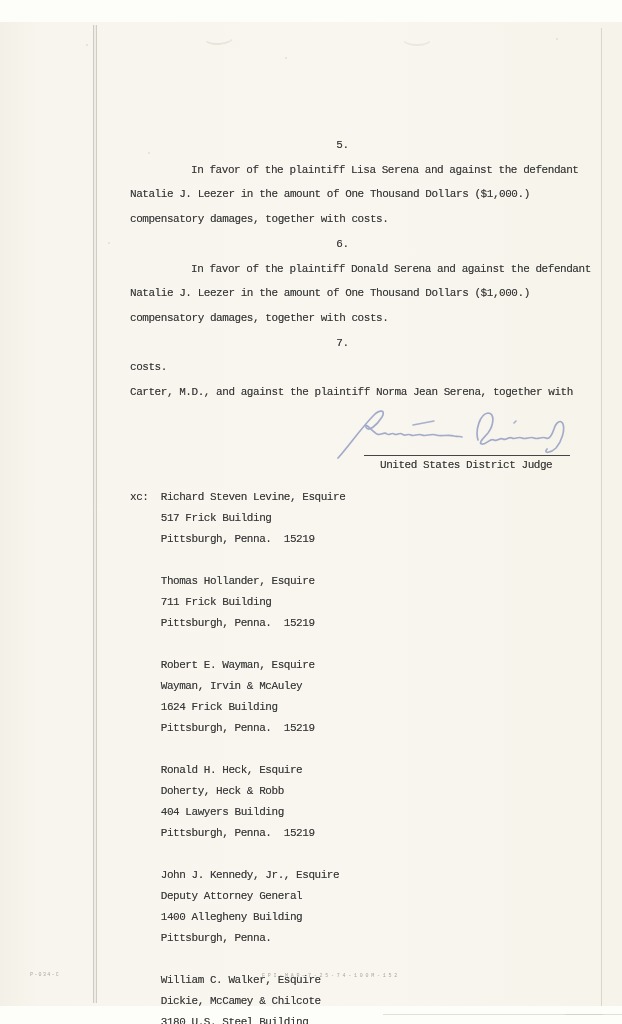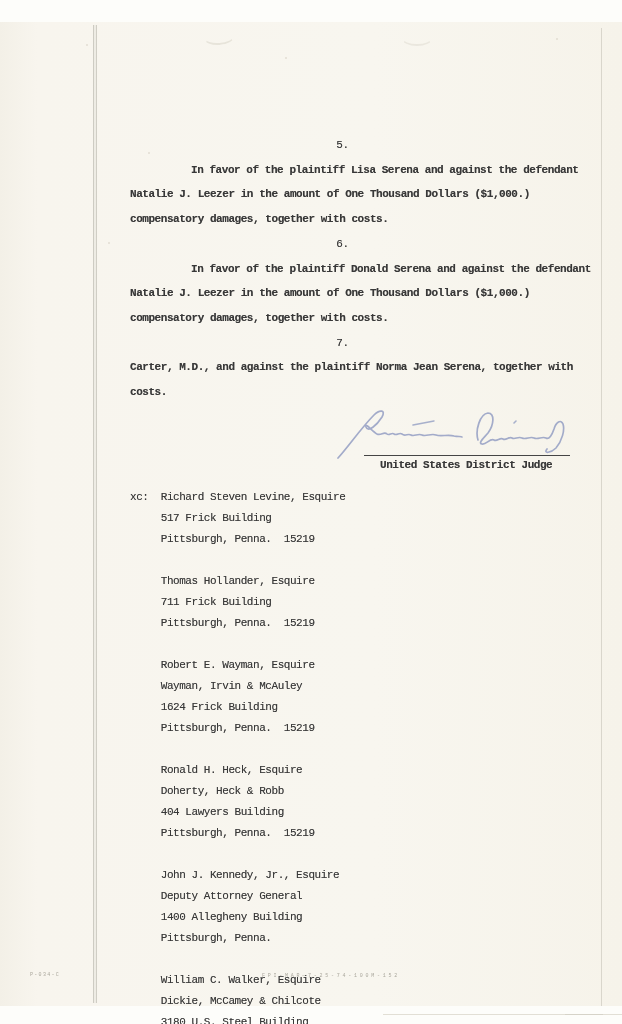--- a/index.html
+++ b/index.html
@@ -32,26 +32,26 @@
   .arc-1{left:204px;top:30px;transform:rotate(-4deg);}
   .arc-2{left:402px;top:31px;border-bottom-color:#eae7de;}
   .speck{position:absolute;width:2px;height:2px;border-radius:50%;background:#d8d4c9;opacity:.7;}
 
   .typed{
     font-size:11px;letter-spacing:-0.45px;color:#383838;
     text-shadow:0 0 .6px rgba(56,56,56,.5);
   }
   .sections{position:absolute;left:130px;top:133px;width:460px;}
   .sec-num{width:425px;text-align:center;line-height:24.7px;white-space:pre;}
-  .sec-line{line-height:24.7px;white-space:pre;font-weight:bold;}
+  .sec-line{line-height:24.7px;white-space:pre;}
   .sec-line.first{text-indent:61px;}
 
   .signature-svg{position:absolute;left:328px;top:405px;width:244px;height:58px;}
   .sig-underline{position:absolute;left:364px;top:455px;width:206px;height:1.2px;background:#454545;}
-  .sig-title{position:absolute;left:380px;top:458px;line-height:14px;white-space:pre;font-weight:bold;}
+  .sig-title{position:absolute;left:380px;top:458px;line-height:14px;white-space:pre;}
 
   .cc-list{position:absolute;left:130px;top:487px;line-height:21px;white-space:pre;}
 
   .footer{position:absolute;transform:scale(0.5);transform-origin:left top;
     font-size:10px;color:#aba89e;text-shadow:none;white-space:pre;}
   .footer-left{left:30px;top:972px;letter-spacing:2.6px;}
   .footer-right{left:262px;top:973px;letter-spacing:5.5px;}
 </style>
 </head>
 <body>
@@ -75,22 +75,22 @@
   <div class="sections typed">
       <div class="sec-num">5.</div>
       <div class="sec-line first">In favor of the plaintiff Lisa Serena and against the defendant</div>
       <div class="sec-line">Natalie J. Leezer in the amount of One Thousand Dollars ($1,000.)</div>
       <div class="sec-line">compensatory damages, together with costs.</div>
       <div class="sec-num">6.</div>
       <div class="sec-line first">In favor of the plaintiff Donald Serena and against the defendant</div>
       <div class="sec-line">Natalie J. Leezer in the amount of One Thousand Dollars ($1,000.)</div>
       <div class="sec-line">compensatory damages, together with costs.</div>
       <div class="sec-num">7.</div>
+      <div class="sec-line">costs.</div>
       <div class="sec-line">Carter, M.D., and against the plaintiff Norma Jean Serena, together with</div>
-      <div class="sec-line">costs.</div>
     </div>
 
   <svg class="signature-svg" viewBox="0 0 244 58" fill="none">
     <path d="M 10,53 C 20,42 34,22 46,10 C 52,4 58,5 54,12 C 49,20 40,28 38,22 C 37,17 44,26 49,29 C 53,31 56,26 59,29 C 61,31 64,27 66,29 C 69,31 71,27 74,29 C 77,32 80,28 83,30 C 86,32 90,28 94,30 C 98,32 103,28 108,30 C 113,32 120,29 126,31 C 130,32 133,31 134,32" stroke-width="1.7" stroke-linecap="round" opacity="0.9" stroke="#99a3c5"></path>
     <path d="M 85,20 L 106,16" stroke-width="1.5" stroke-linecap="round" opacity="0.85" stroke="#99a3c5"></path>
     <path d="M 150,35 C 147,25 152,9 160,8 C 167,8 166,20 160,28 C 155,34 150,38 154,39 C 158,40 162,33 166,35 C 169,37 172,32 175,34 C 178,36 181,31 184,33 C 187,35 190,31 194,33 C 198,35 202,31 206,33 C 210,35 214,31 218,33 C 221,35 224,30 226,24 C 228,17 233,14 235,19 C 237,25 234,36 228,43 C 223,48 215,49 219,44" stroke-width="1.7" stroke-linecap="round" opacity="0.9" stroke="#99a3c5"></path>
     <path d="M 186,18 L 188,16" stroke-width="1.6" stroke-linecap="round" opacity="0.85" stroke="#99a3c5"></path>
   </svg>
   <div class="sig-underline"></div>
   <div class="sig-title typed">United States District Judge</div>

